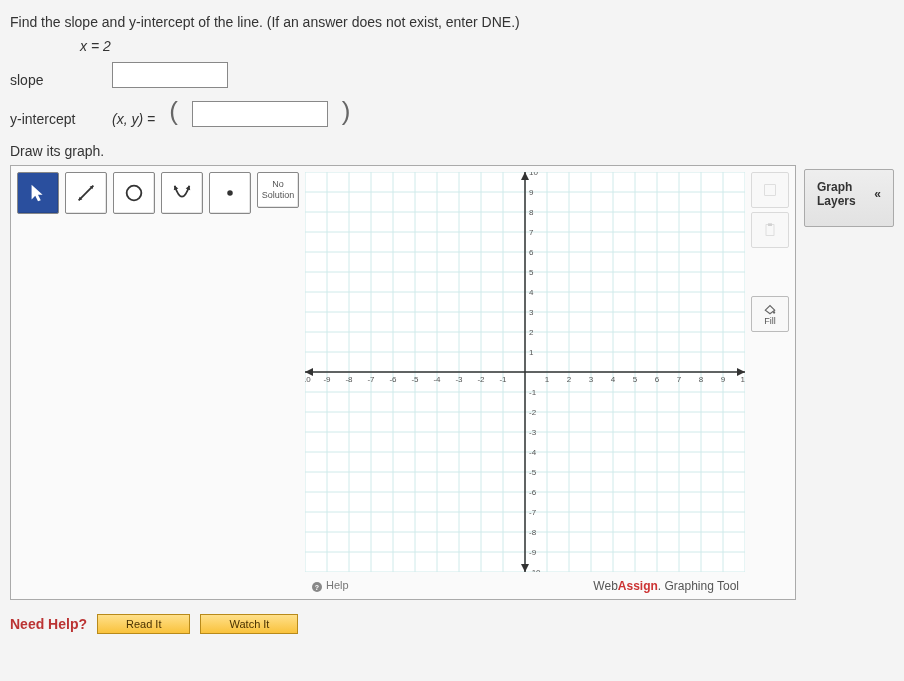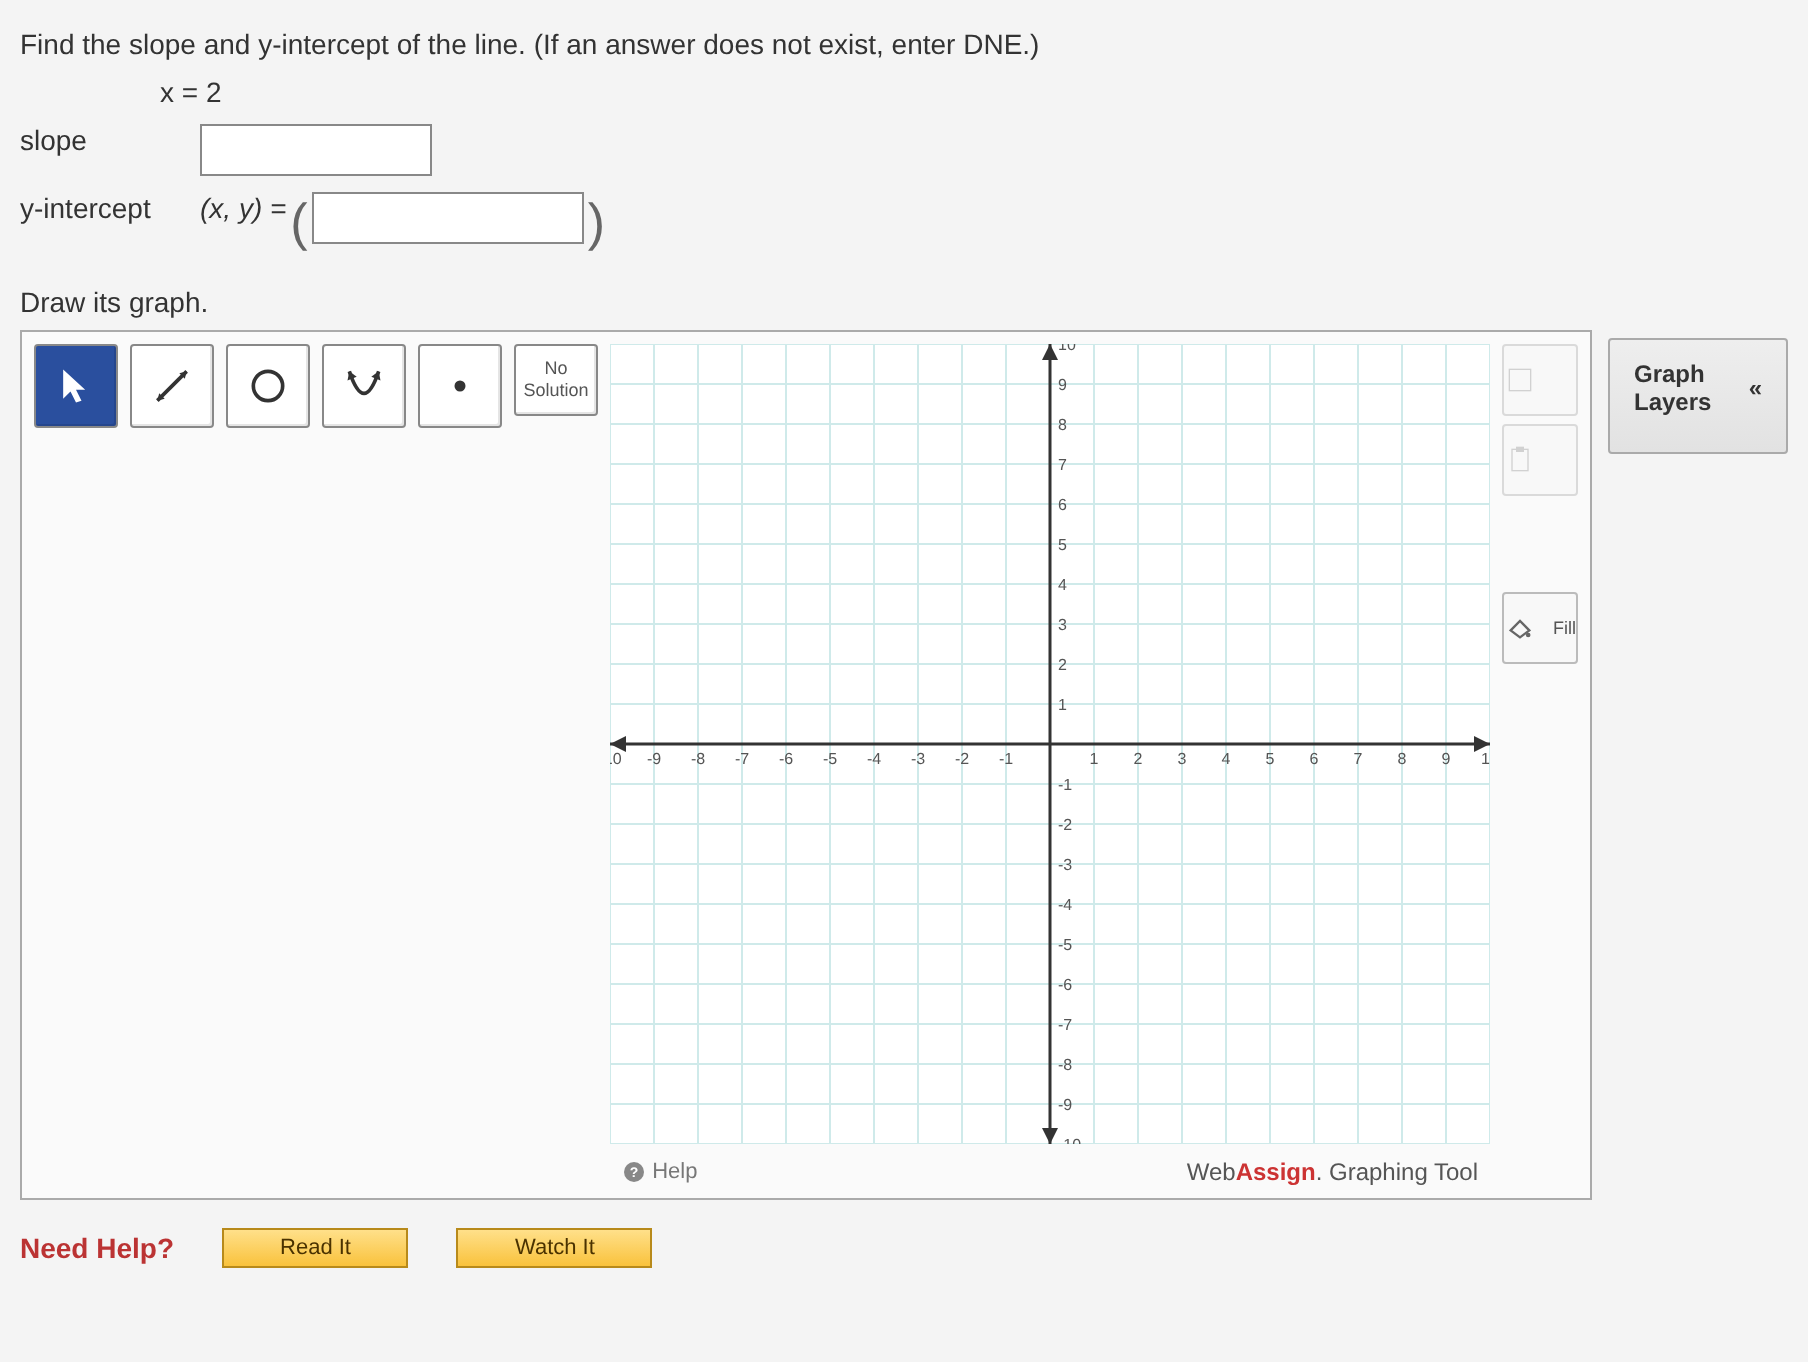--- a/index.html
+++ b/index.html
@@ -1,41 +1,41 @@
 <!DOCTYPE html>
 <html><head>
 <meta charset="utf-8">
 <style>
   body{margin:0;font-family:Arial,Helvetica,sans-serif;font-size:14px;color:#333;background:#f4f4f4;padding:10px}
   .question-text{margin:4px 0 8px 0}
-  .eq{margin-left:70px;}
-  .input-row{display:flex;align-items:flex-start;margin:8px 0;gap:0}
+  .eq{margin-left:70px;font-style:italic}
+  .input-row{display:flex;align-items:flex-end;margin:8px 0;gap:12px}
   .label{min-width:90px}
   .xy{font-style:italic}
   input.ans{width:110px;height:22px;border:1px solid #888;background:#fff}
   .sub-label{margin-top:16px;margin-bottom:6px}
   .graph-area{display:flex;align-items:flex-start;gap:8px}
   .canvas-wrap{position:relative;background:#fafafa;border:1px solid #aaa;padding:6px;display:flex;gap:6px}
   .toolbar{display:flex;flex-direction:row;gap:6px}
   .tool-btn{width:40px;height:40px;border:1px solid #888;background:#fff;display:flex;align-items:center;justify-content:center;cursor:pointer;font-size:11px;color:#555;border-radius:2px;box-shadow:inset -1px -1px 0 rgba(0,0,0,.1)}
   .tool-btn.selected{background:#2a4f9e;color:#fff}
   .tool-btn svg{width:22px;height:22px}
   .nosol{width:40px;height:34px;font-size:9px;text-align:center;line-height:11px;display:flex;flex-direction:column;justify-content:center}
   .grid-svg{background:#fff}
   .side-tools{display:flex;flex-direction:column;gap:4px;align-items:center}
-  .side-btn{width:36px;height:34px;border:1px solid #bbb;background:#f8f8f8;display:flex;flex-direction:row;align-items:center;justify-content:space-between;font-size:9px;color:#555;cursor:pointer;border-radius:2px}
+  .side-btn{width:36px;height:34px;border:1px solid #bbb;background:#f8f8f8;display:flex;flex-direction:column;align-items:center;justify-content:center;font-size:9px;color:#555;cursor:pointer;border-radius:2px}
   .side-btn.disabled{opacity:.5}
   .footer{display:flex;align-items:center;justify-content:space-between;padding:4px 6px 0 6px}
   .help-link{font-size:11px;color:#777}
   .wa-brand{font-size:12px;color:#555}
   .wa-brand b{color:#c33}
   .layers-panel{width:260px;background:linear-gradient(#eee,#e2e2e2);border:1px solid #aaa;border-radius:2px;padding:10px 12px;font-size:12px;position:relative;margin-top:4px}
   .layers-head{display:flex;justify-content:space-between;align-items:center;font-weight:bold;margin-bottom:8px}
   .layers-body{color:#444;line-height:1.35}
-  .need-help{color:#b33;font-weight:bold;margin-top:14px;display:flex;align-items:center;gap:24px}
+  .need-help{color:#b33;font-weight:bold;margin-top:14px;display:flex;align-items:center;gap:10px}
   .hb{background:linear-gradient(#ffe08a,#f9c23c);border:1px solid #b88a1a;color:#4a3200;font-size:11px;padding:3px 28px;cursor:pointer}
   .paren{font-size:26px;color:#666;padding:0 2px}
 </style>
 </head>
 <body>
 
 <div class="question-text">Find the slope and y-intercept of the line. (If an answer does not exist, enter DNE.)</div>
 <div class="eq">x = 2</div>
 
 <div class="input-row">

